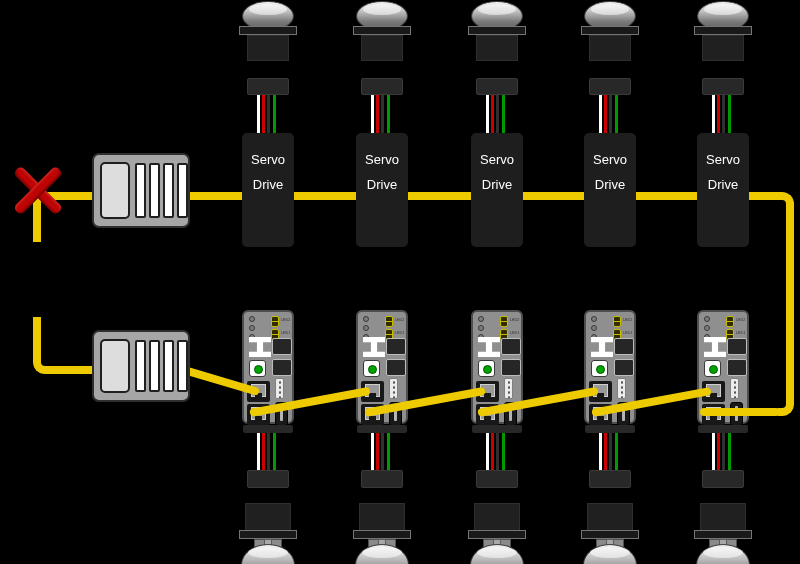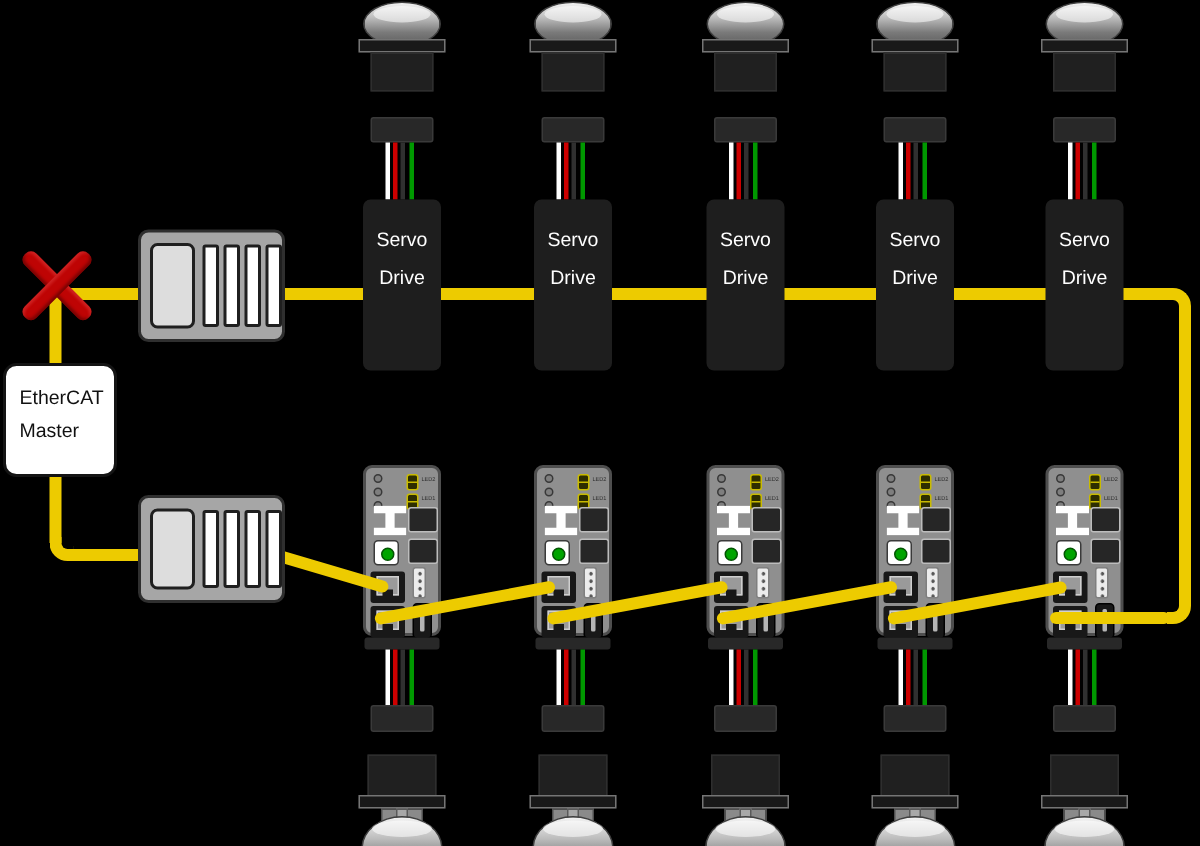--- a/index.html
+++ b/index.html
@@ -97,24 +97,20 @@
   <div class="cable v over" style="left:786px;top:206px;height:196px"></div>
   <div class="elbow over" style="left:778px;top:400px;border-bottom-width:8px;border-right-width:8px;border-bottom-right-radius:12px"></div>
   <div class="diag" style="left:700px;top:408px;width:80px"></div>
 
   <div class="diag" style="left:184px;top:366px;width:78px;transform:rotate(16.5deg)"></div>
   <div class="diag" style="left:250px;top:409px;width:122px;transform:rotate(-10.5deg)"></div>
   <div class="diag" style="left:365px;top:409px;width:122px;transform:rotate(-10.5deg)"></div>
   <div class="diag" style="left:478px;top:409px;width:122px;transform:rotate(-10.5deg)"></div>
   <div class="diag" style="left:592px;top:409px;width:121px;transform:rotate(-10.5deg)"></div>
 
-  <div class="master">
-    <div>EtherCAT</div>
-    <div>Master</div>
-  </div>
 
   <div class="xmark">
     <div class="xbar" style="transform:rotate(45deg)"></div>
     <div class="xbar" style="transform:rotate(-45deg)"></div>
   </div>
 
   <div class="coupler top">
     <div class="cpu"></div>
     <div class="slat" style="left:41px"></div>
     <div class="slat" style="left:55px"></div>

